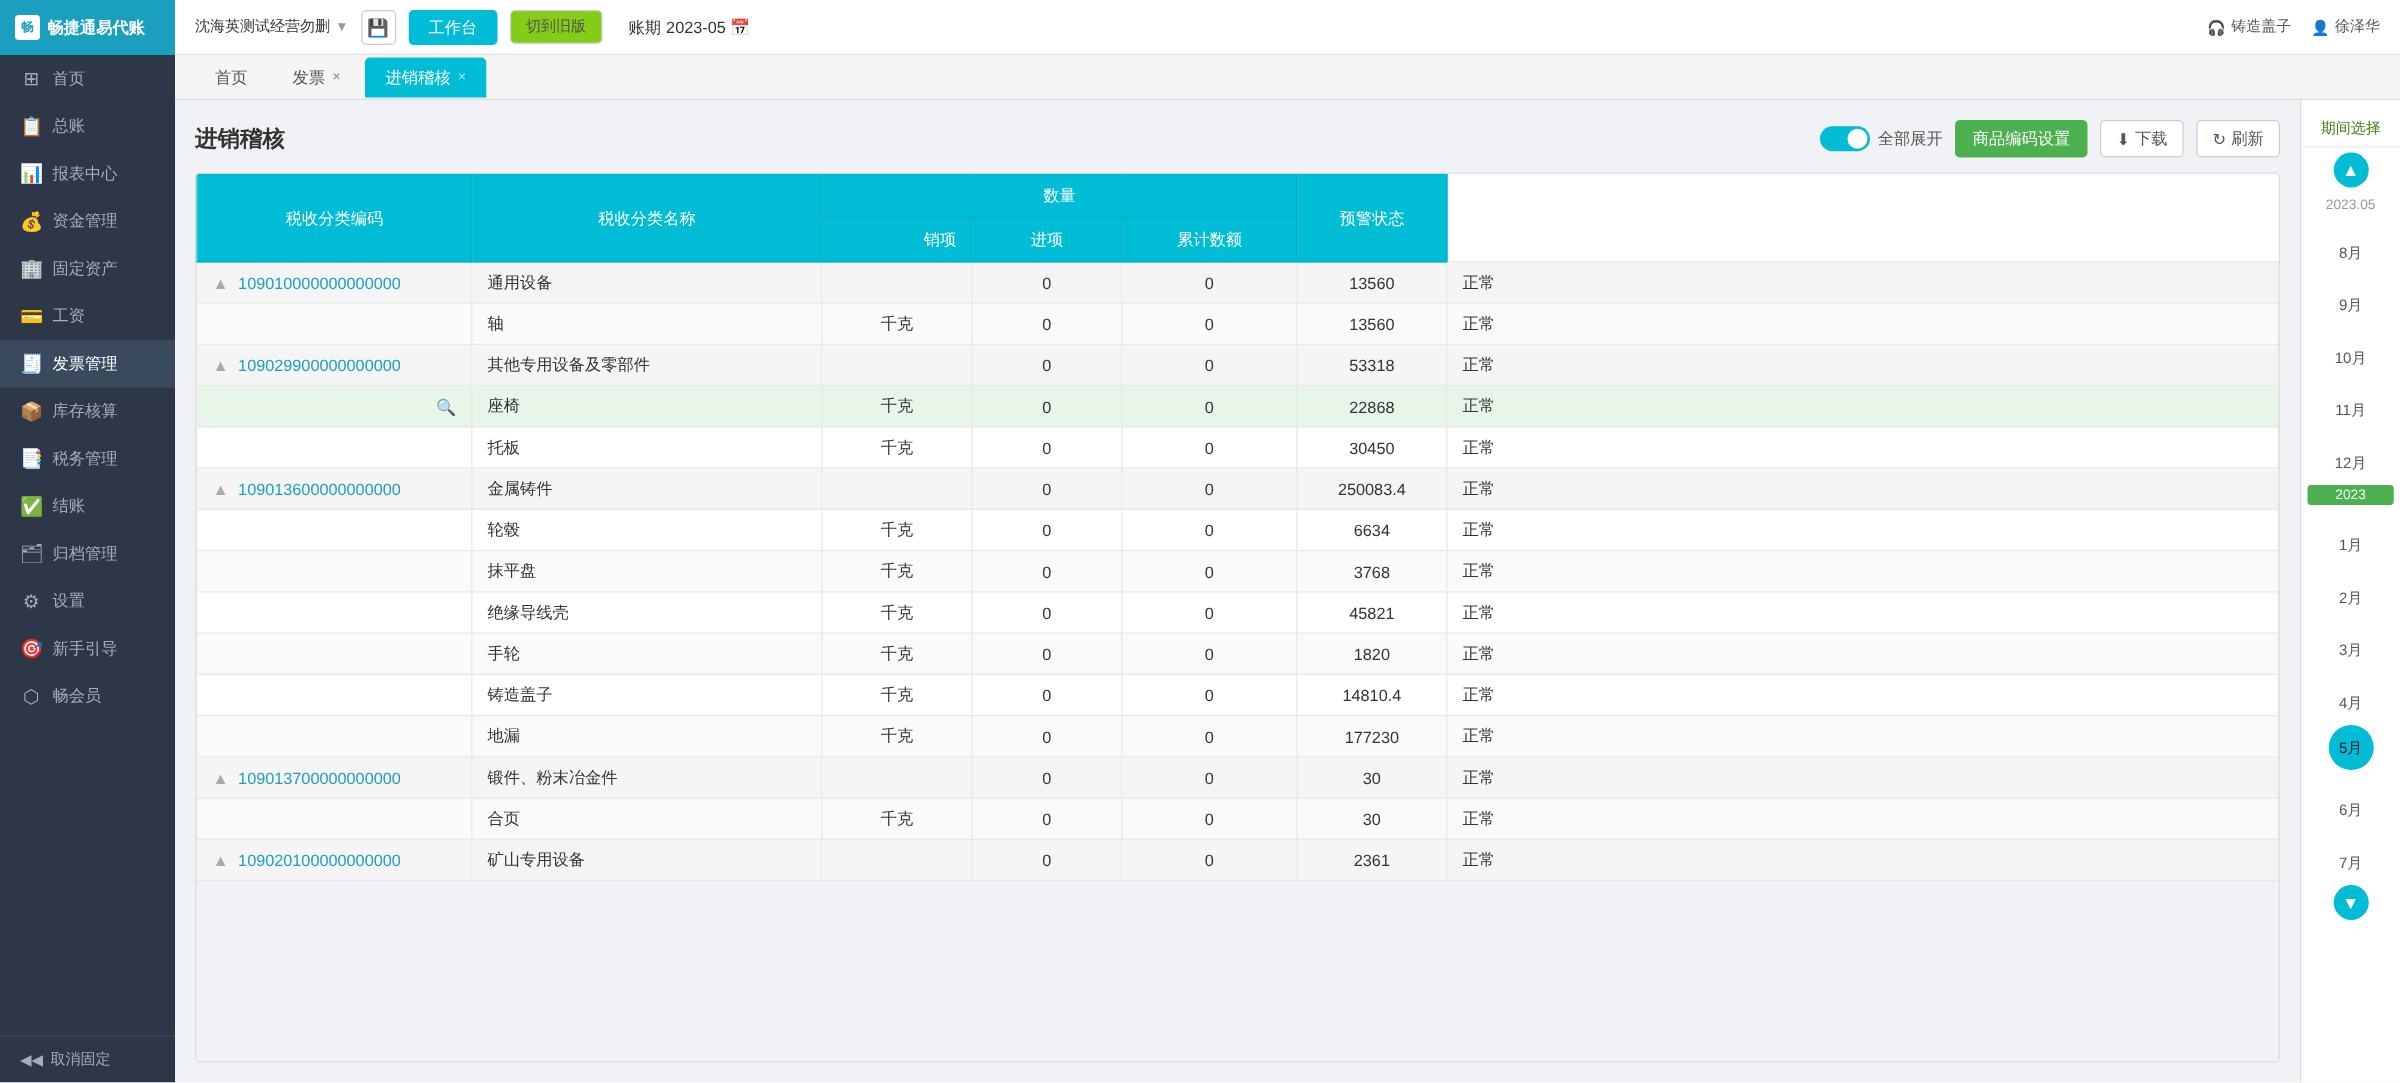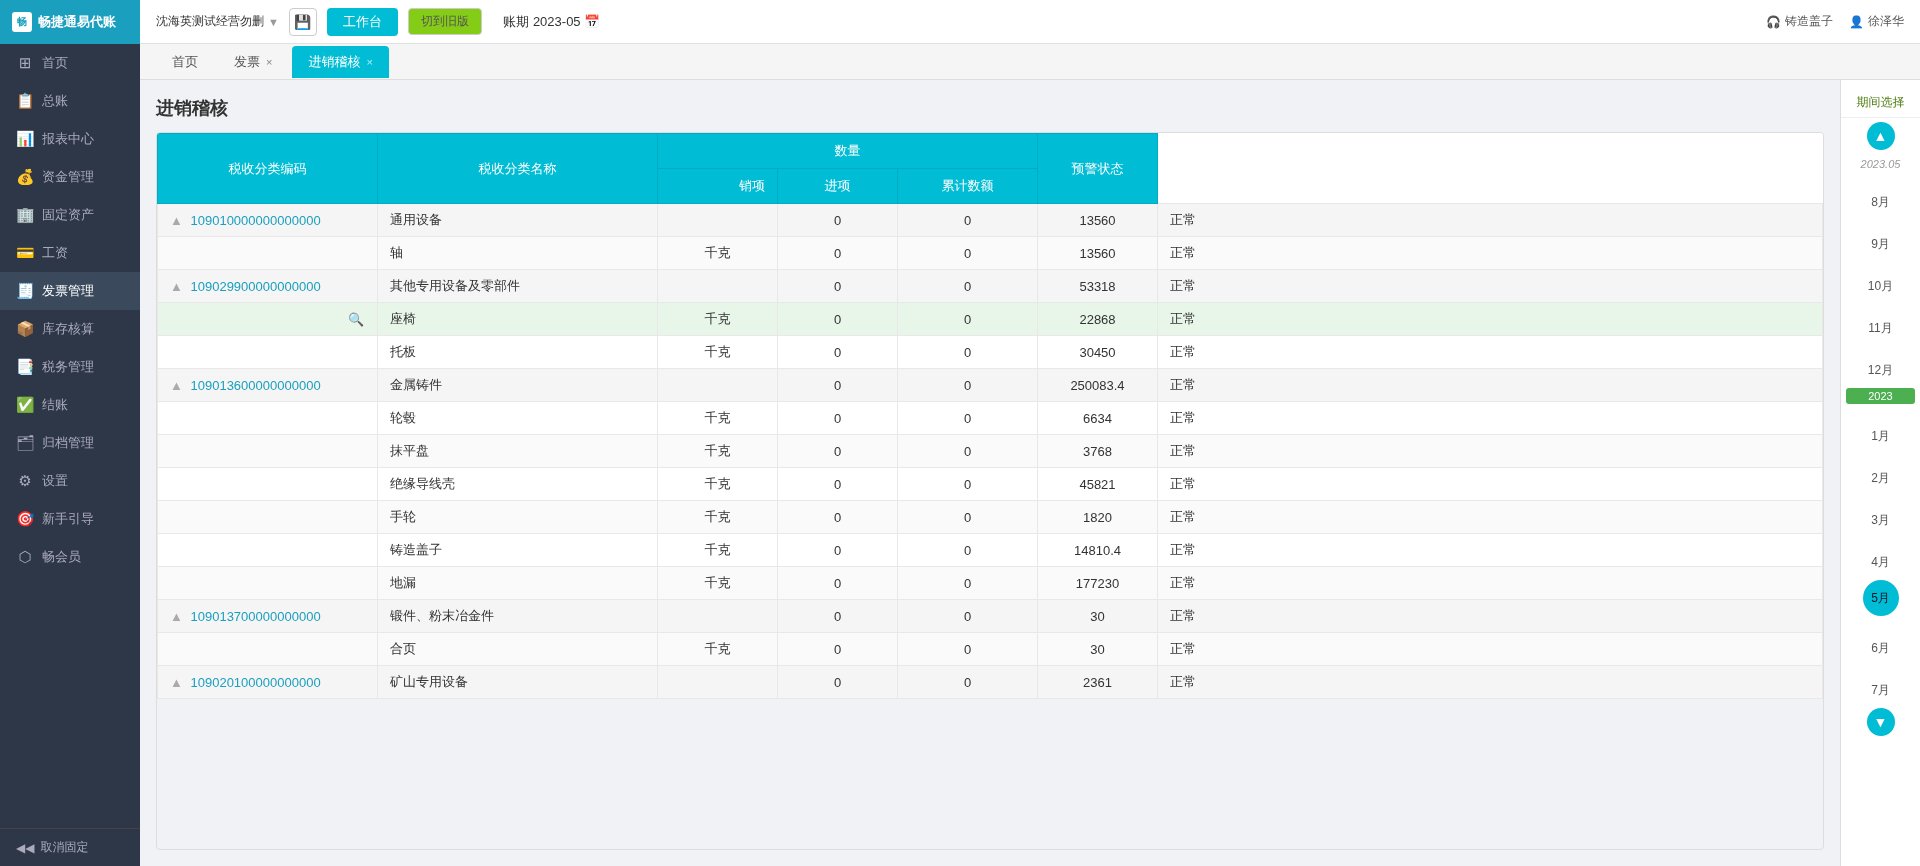--- a/index.html
+++ b/index.html
@@ -288,21 +288,20 @@
       padding: 6px;
       text-align: center;
       border-bottom: 1px solid #eee;
       width: 100%;
     }
     .year-label {
       font-size: 11px;
       color: #999;
       padding: 4px;
       text-align: center;
-      font-style: italic;
     }
     .month-item {
       width: 100%;
       padding: 5px 0;
       text-align: center;
       font-size: 12px;
       color: #555;
       cursor: pointer;
       margin-top: 15px;
     }
@@ -430,20 +429,35 @@
     <div class="tab active">
       <span>进销稽核</span>
       <span class="close-tab">×</span>
     </div>
   </div>
 
   <div class="layout-right">
     <div class="content">
       <div class="page-title-row">
         <div class="page-title">进销稽核</div>
+        <div class="title-actions">
+          <div class="toggle-all">
+            <div class="toggle-switch"></div>
+            <span>全部展开</span>
+          </div>
+          <button class="btn-product-code">商品编码设置</button>
+          <button class="btn-download">
+            <span>⬇</span>
+            <span>下载</span>
+          </button>
+          <button class="btn-refresh">
+            <span>↻</span>
+            <span>刷新</span>
+          </button>
+        </div>
       </div>
 
       <div class="table-container">
         <table>
           <thead>
             <tr>
               <th rowspan="2" style="width:220px;">税收分类编码</th>
               <th rowspan="2" style="width:280px;">税收分类名称</th>
               <th colspan="3">数量</th>
               <th rowspan="2" style="width:120px;">预警状态</th>

